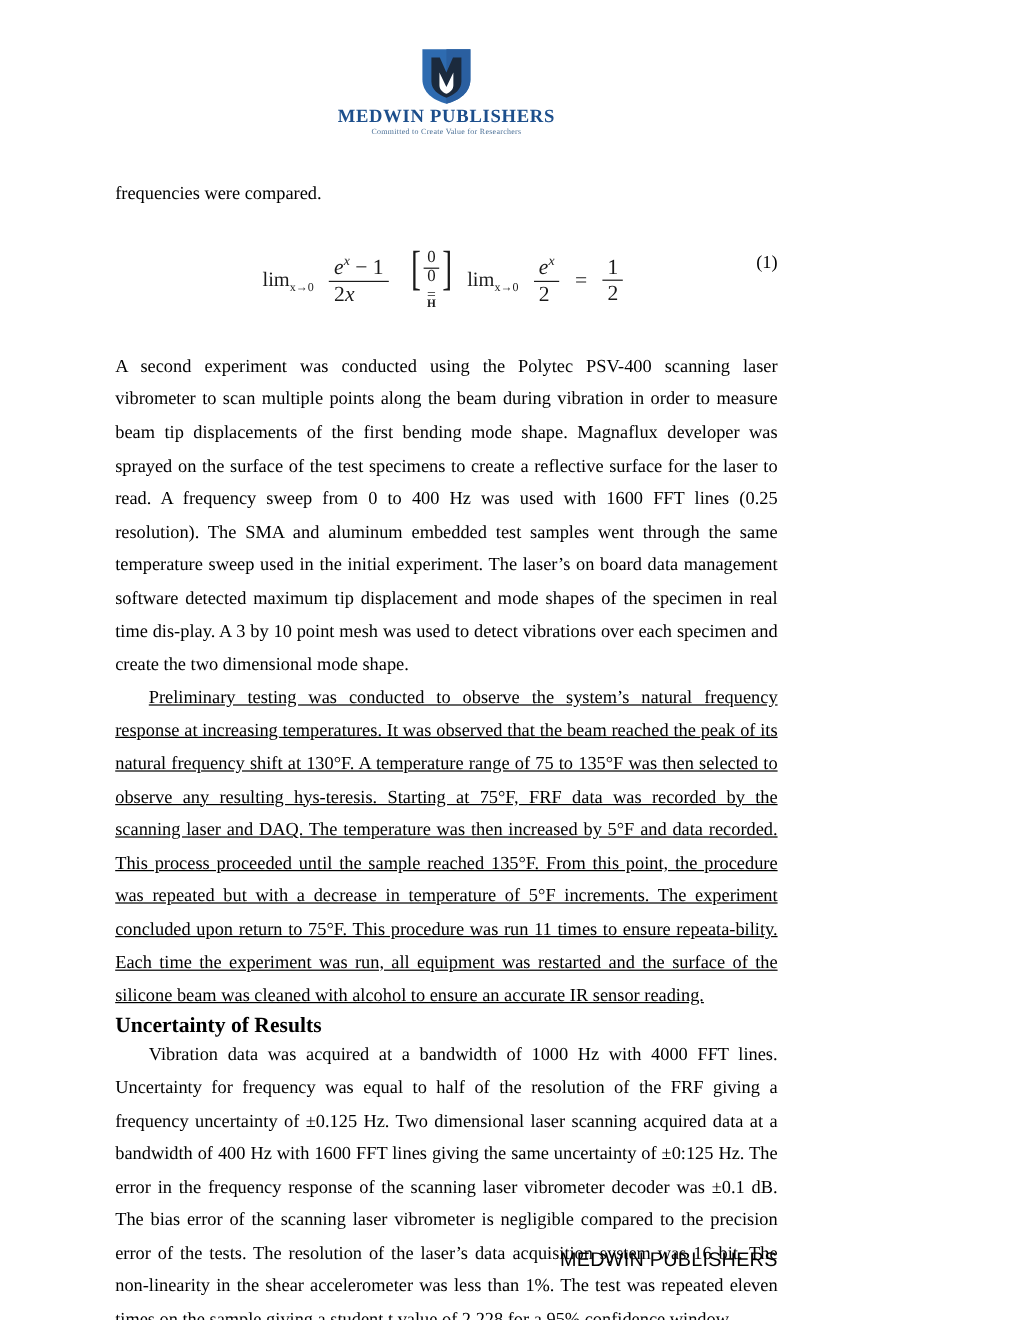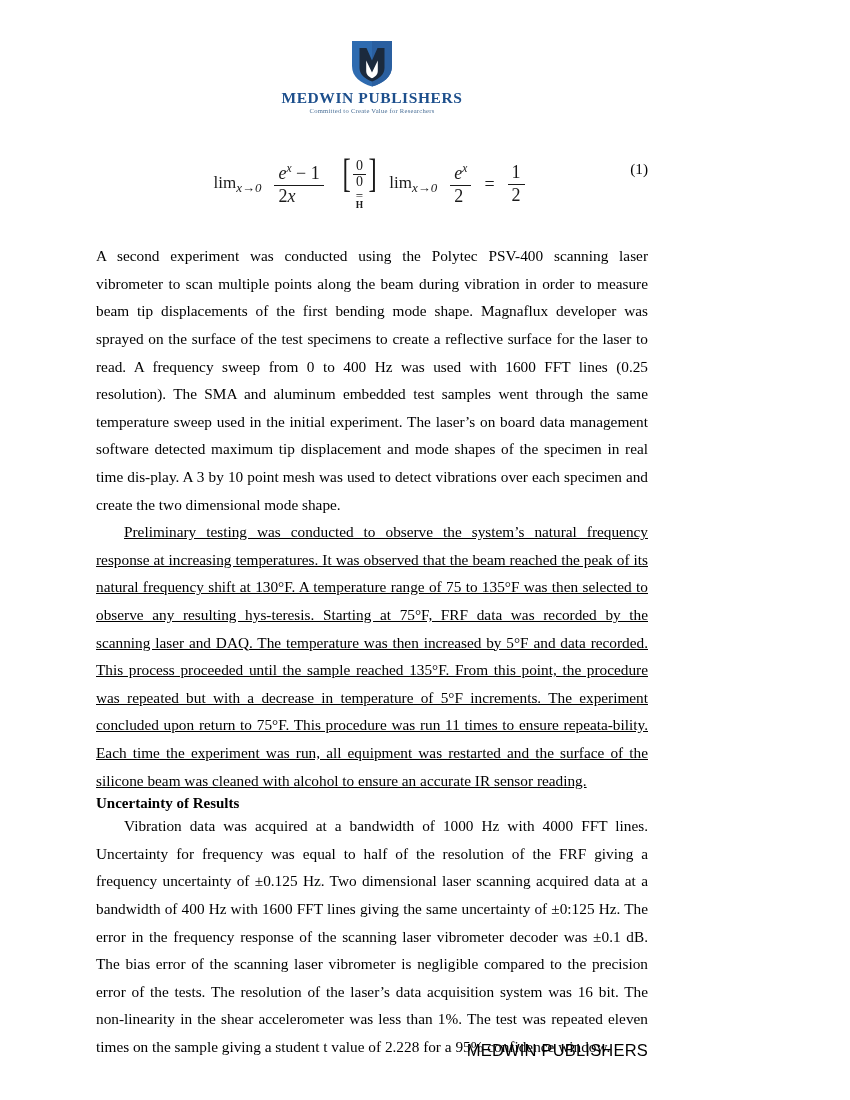--- a/index.html
+++ b/index.html
@@ -106,22 +106,21 @@
     align-items: center;
     font-family: "Liberation Serif", serif;
     font-size: 18px;
     color: #1a1a1a;
   }
   .eq .lim {
     font-size: 17px;
     margin-right: 7px;
   }
   .eq .lim sub {
-    font-size: 13px;
-    font-style: italic;
+    font-size: 10px;
   }
   .frac {
     display: inline-flex;
     flex-direction: column;
     vertical-align: middle;
     margin: 0 6px;
     line-height: 1.1;
   }
   .frac .num {
     padding: 0 4px 1px 4px;
@@ -182,21 +181,21 @@
   }
   .eq-number {
     position: absolute;
     right: 0;
     top: 12px;
     font-size: 15.3px;
   }
 
   
   h2.section-heading {
-    font-size: 15px;
+    font-size: 18px;
     font-weight: bold;
     margin: 0;
     padding: 0;
     line-height: 1.2;
   }
   .heading-gap-top { margin-top: 42px; }
   .heading-gap-bottom { margin-top: 22px; }
 
   
   .footer {
@@ -222,20 +221,21 @@
         <path d="M11.5 10 H18.5 L24 22.5 L29.5 10 H36.5 V30 C36.5 36.5 31 41 24 43.5 C17 41 11.5 36.5 11.5 30 Z" fill="#1b2a3d"></path>
         <path d="M18.2 22.5 L24 34.5 L29.8 22.5 L29.8 33 C29.8 36.5 27.2 38.8 24 40.2 C20.8 38.8 18.2 36.5 18.2 33 Z" fill="#ffffff"></path>
       </svg>
       <div class="logo-wordmark">MEDWIN PUBLISHERS</div>
       <div class="logo-tagline">Committed to Create  Value for Researchers</div>
     </div>
   </div>
 
   <div class="content">
 
+    <p class="body">frequencies were compared.</p>
 
     <div class="equation-row">
       <div class="equation-center">
         <div class="eq">
 
           <span class="lim"><span>lim</span><sub>x→0</sub></span>
 
           <span class="frac">
             <span class="num"><span class="ital">e</span><span class="sup-x">x</span> <span>− 1</span></span>
             <span class="den"><span>2</span><span class="ital">x</span></span>

